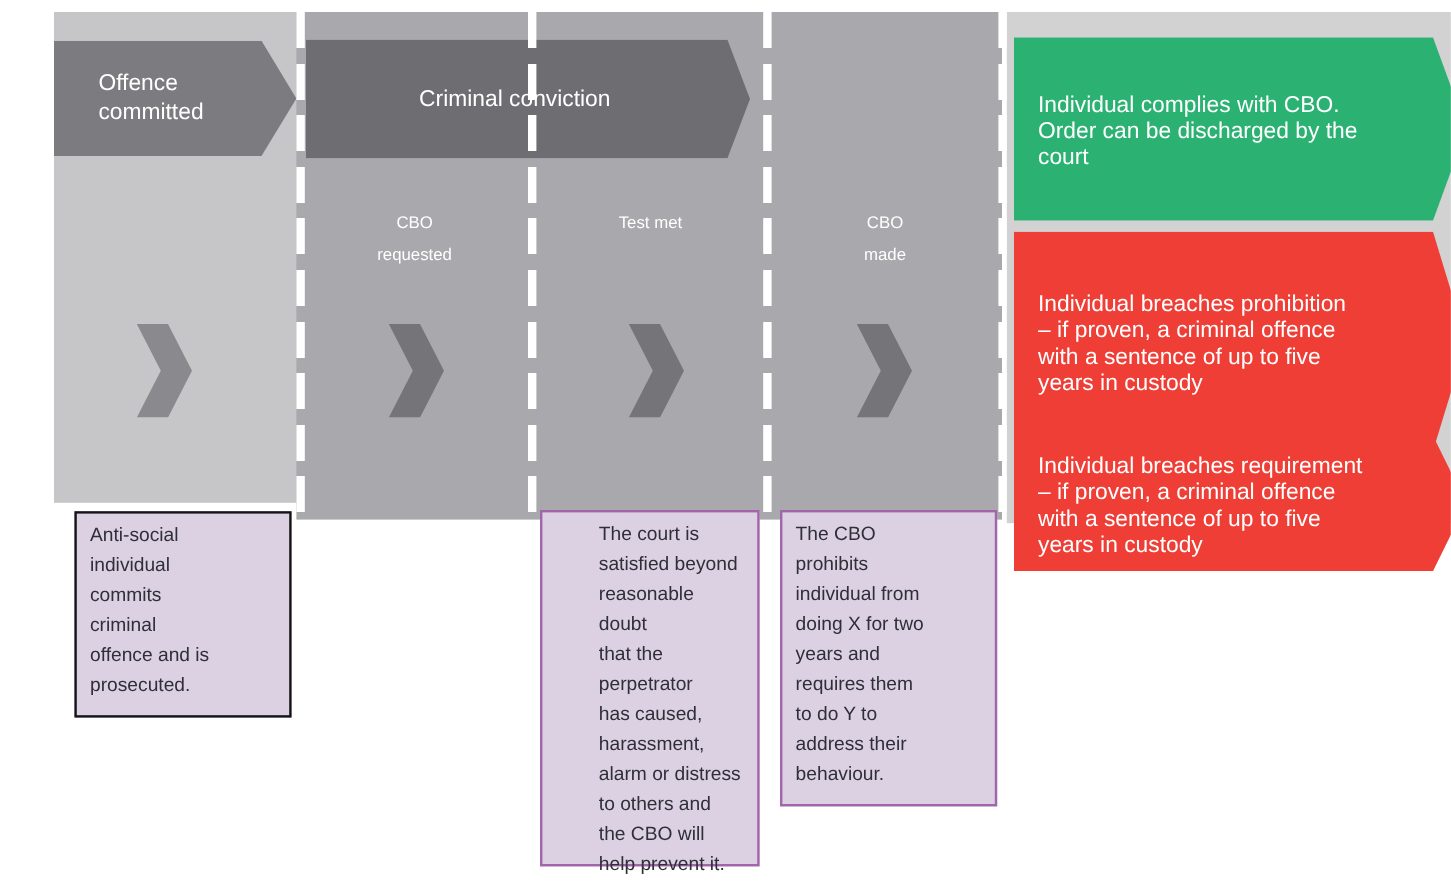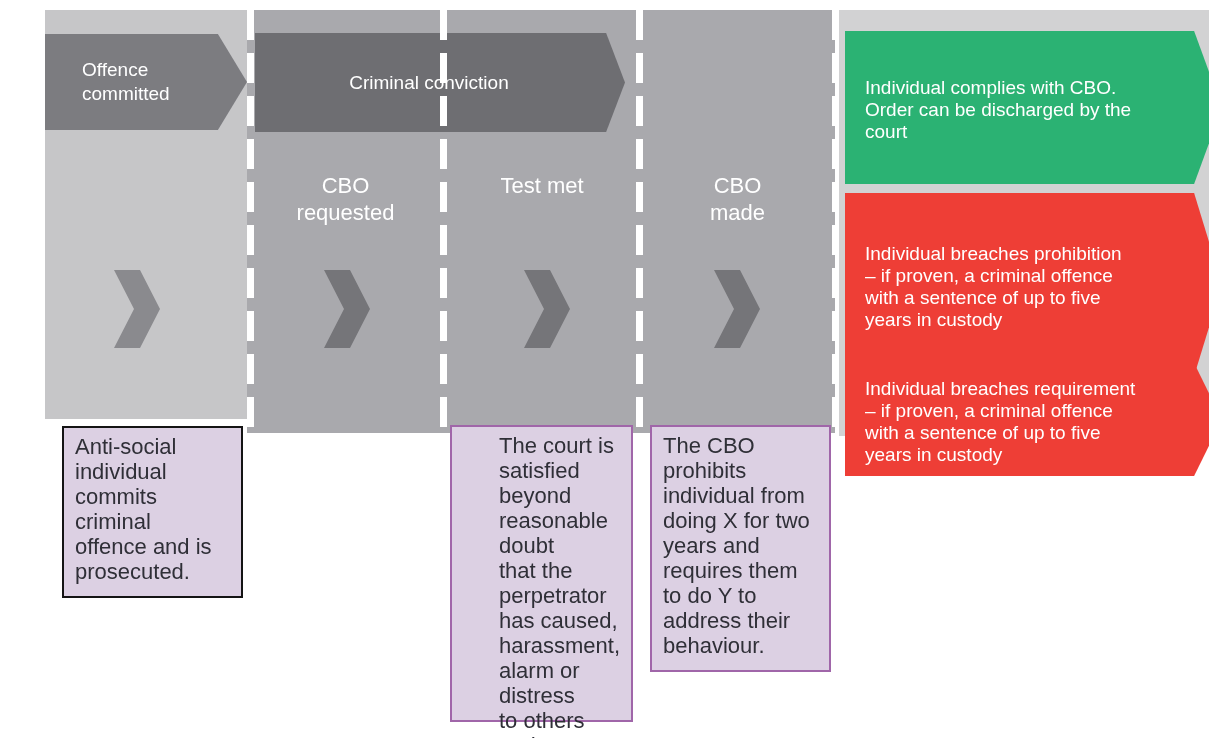--- a/index.html
+++ b/index.html
@@ -35,38 +35,38 @@
     padding-left:37px;
   }
   .arrow-conviction {
     left:218px; top:33px; width:370px; height:99px; background:#6e6e72;
     clip-path:polygon(0 0, 94.9% 0, 100% 50%, 94.9% 100%, 0 100%);
     justify-content:center; padding-right:22px;
   }
 
   
   .stage-label {
-    top:172px; color:#ffffff; font-size:22px; line-height:27px; text-align:center;
+    top:172px; color:#ffffff; font-size:14px; line-height:27px; text-align:center;
     white-space:pre-line; z-index:2;
   }
   .label-cbo-requested { left:210px; width:197px; }
   .label-test-met      { left:407px; width:196px; }
   .label-cbo-made      { left:603px; width:195px; }
 
   
   .chev { top:270px; width:46px; height:78px; z-index:2; }
   .chev-1 { left:77px; }
   .chev-2 { left:287px; }
   .chev-3 { left:487px; }
   .chev-4 { left:677px; }
 
   
   .note {
     background:#dcd0e3; border:2px solid #a066a9; color:#2f2f37;
-    font-size:22px; line-height:25px; padding:6px 11px; box-sizing:border-box;
+    font-size:16px; line-height:25px; padding:6px 11px; box-sizing:border-box;
     white-space:pre-line; z-index:4;
   }
   .note-1 { left:25px;  top:426px; width:181px; height:172px; border-color:#141414; }
   .note-2 { left:221px; top:424px; width:177px; height:194px; }
   .note-3 { left:413px; top:425px; width:183px; height:297px;padding-left:47px; }
   .note-4 { left:613px; top:425px; width:181px; height:247px; }
 
   
   .outcome {
     left:808px; width:377px; color:#ffffff; font-size:19px; line-height:22px;

